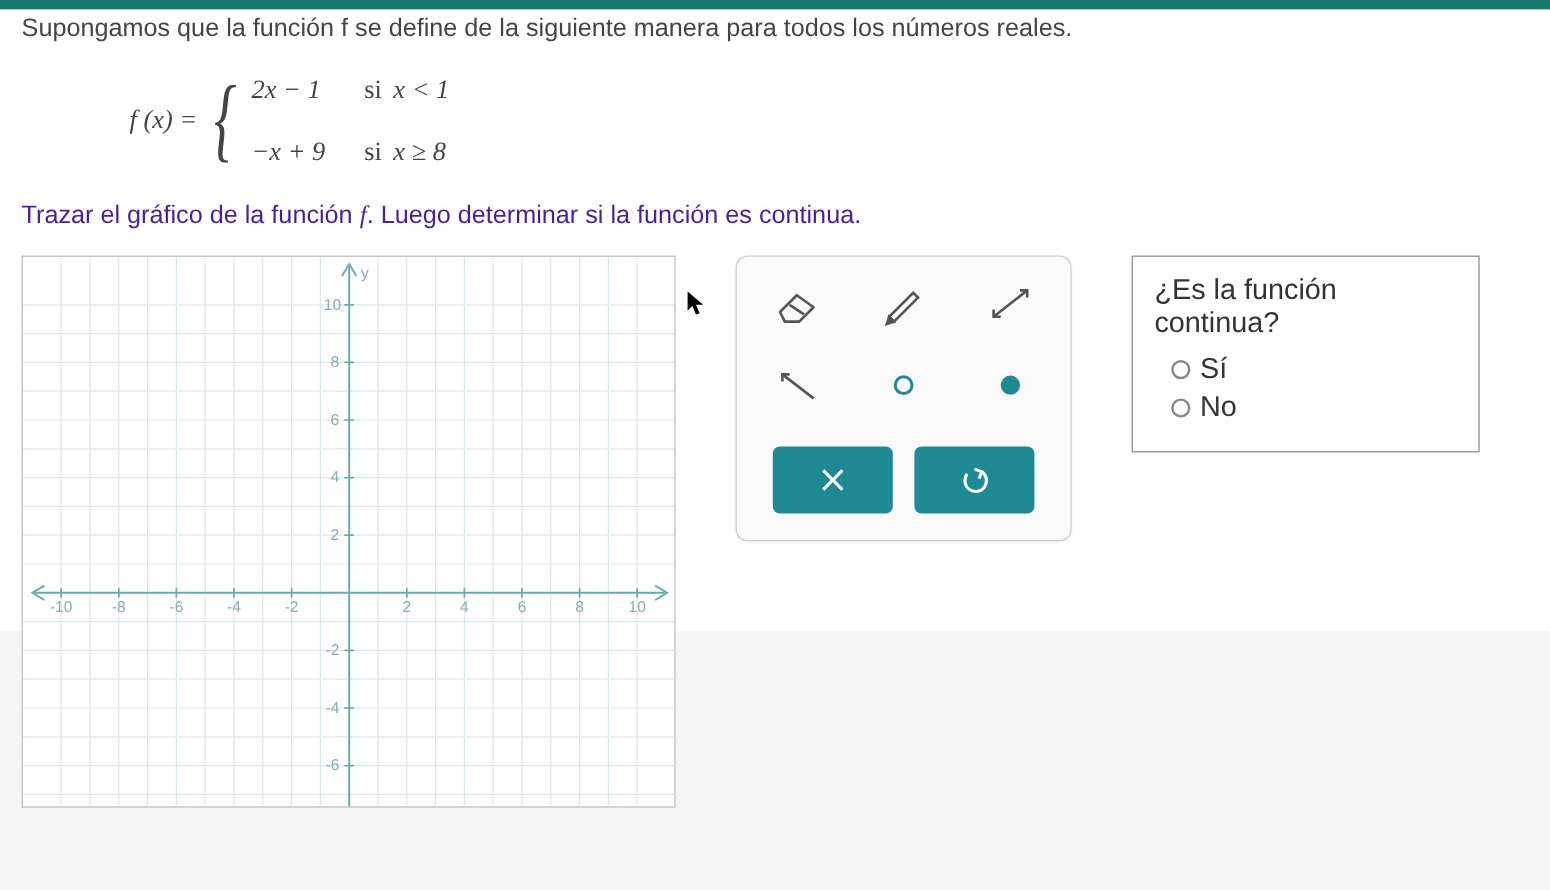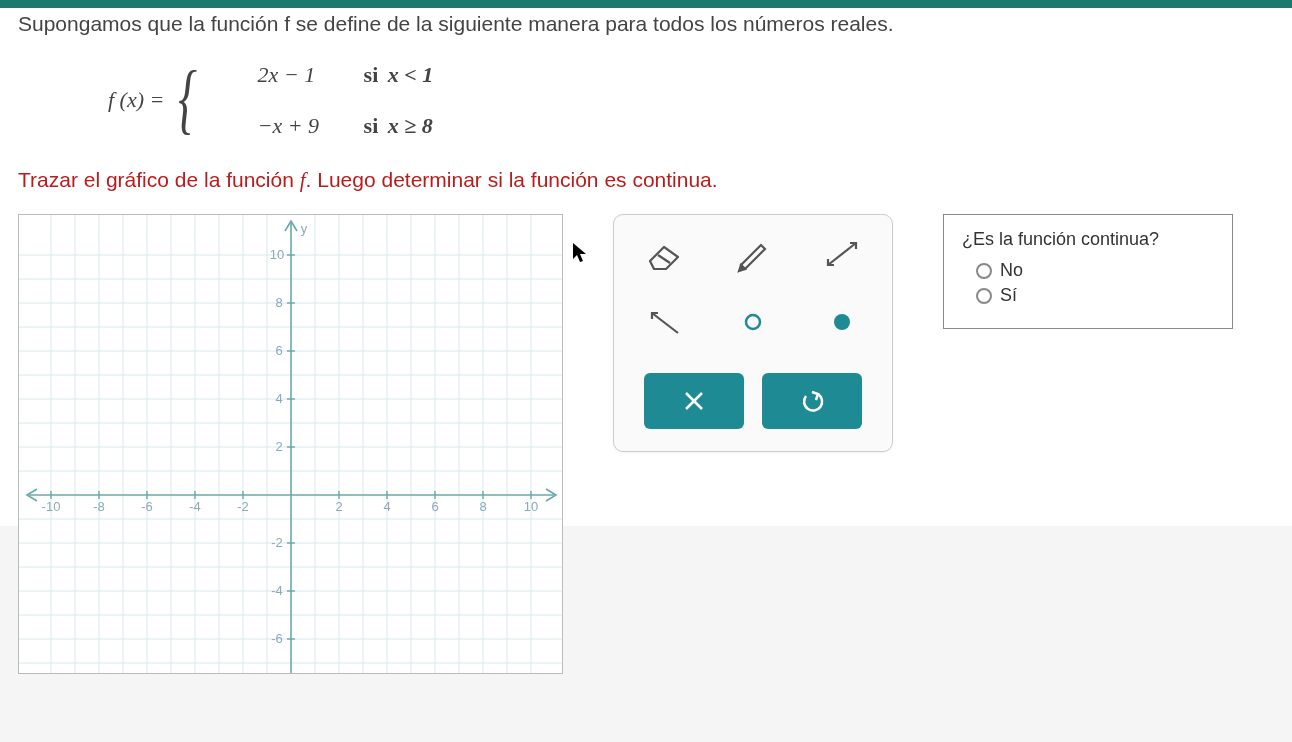--- a/index.html
+++ b/index.html
@@ -39,27 +39,27 @@
   .piecewise .fx { margin-right: 6px; }
   .brace {
     font-size: 78px;
     line-height: 0.7;
     font-weight: 100;
     margin: 0 6px 0 2px;
     font-family: 'Times New Roman', serif;
     transform: scaleX(0.6);
   }
   .cases { display: flex; flex-direction: column; gap: 18px; }
-  .case-row { display: flex; gap: 16px; font-family: 'Times New Roman', serif; margin-left: 48px; }
+  .case-row { display: flex; gap: 4px; font-family: 'Times New Roman', serif; }
   .case-row .expr { min-width: 90px; }
-  .case-row .cond { font-style: normal; font-weight: bold; }
+  .case-row .cond { font-style: normal; }
   .case-row .cond .si { font-style: normal; margin-right: 4px; }
   .case-row .cond .mi { font-style: italic; }
 
-  .instruction { font-size: 21px; color: #b91c1c; margin-bottom: 18px; }
+  .instruction { font-size: 21px; color: #4c1d95; margin-bottom: 18px; }
   .instruction .fi { font-style: italic; font-family: 'Times New Roman', serif; }
 
   .work-row { display: flex; gap: 50px; align-items: flex-start; }
 
   
   .graph-panel {
     width: 545px;
     height: 460px;
     border: 1px solid #bbb;
     background: #fff;
@@ -99,21 +99,21 @@
     display: flex; align-items: center; justify-content: center;
     cursor: pointer;
   }
   .action-btn svg { stroke: #fff; fill: none; stroke-width: 2.5; }
 
   
   .question-box {
     border: 1px solid #888;
     padding: 14px 18px 18px 18px;
     width: 290px;
-    font-size: 18px;
+    font-size: 24px;
     color: #333;
   }
   .question-box .q-title { margin-bottom: 10px; }
   .radio-row {
     display: flex; align-items: center; gap: 8px;
     margin: 4px 0 4px 14px;
     cursor: pointer;
   }
   .radio {
     width: 16px; height: 16px;
@@ -316,25 +316,25 @@
               <polyline points="14,4 20,6 18,12"></polyline>
             </svg>
         </div>
       </div>
     </div>
 
     <div class="question-box">
       <div class="q-title">¿Es la función continua?</div>
       <div class="radio-row">
         <span class="radio"></span>
-        <span>No</span>
+        <span>Sí</span>
       </div>
       <div class="radio-row">
         <span class="radio"></span>
-        <span>Sí</span>
+        <span>No</span>
       </div>
     </div>
 
   </div>
 
   <svg class="cursor-arrow" viewBox="0 0 16 22">
     <path d="M1 1 L1 17 L5 13 L8 20 L11 19 L8 12 L14 12 Z" fill="#000"></path>
   </svg>
 
 </div>

